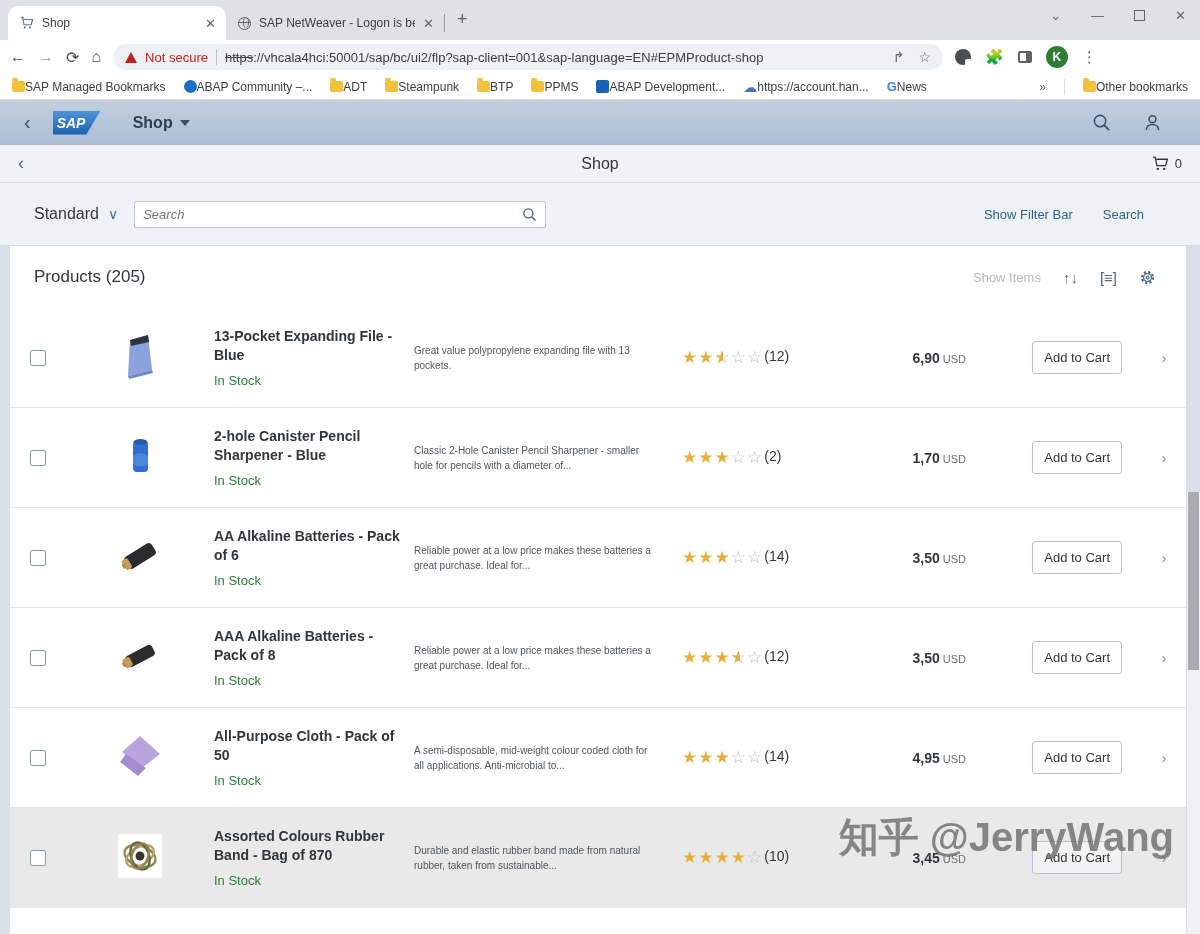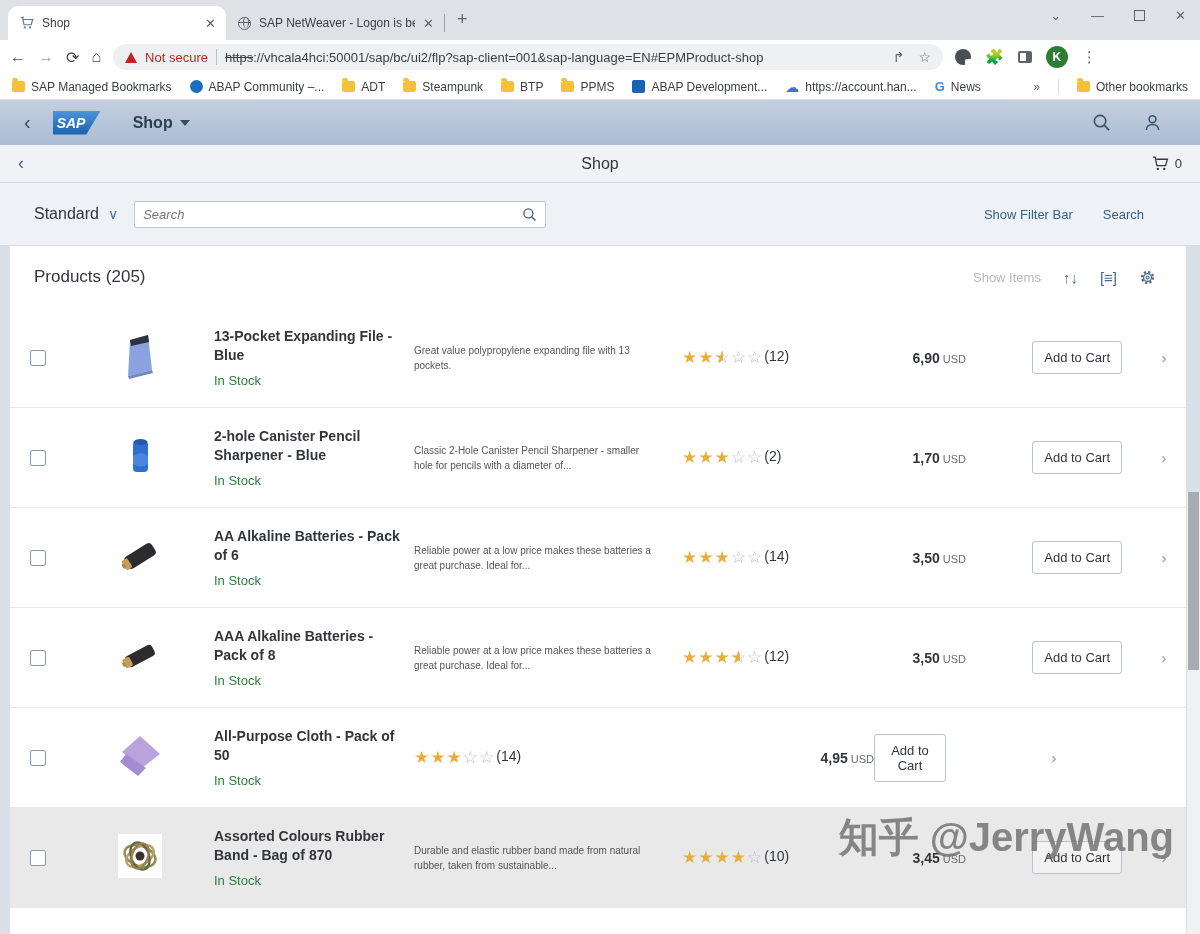--- a/index.html
+++ b/index.html
@@ -29,21 +29,21 @@
   .ext-area { display:flex; align-items:center; gap:14px; color:#5f6368; }
   .ext-circle { width:16px; height:16px; border-radius:50%; background:#4a4f54; position:relative; }
   .ext-circle:after{ content:""; position:absolute; right:-1px; bottom:-1px; width:7px; height:7px; background:#fff; border-radius:2px;}
   .puzzle { font-size:15px; color:#5f6368; }
   .sidepanel { width:14px; height:12px; border:2px solid #5f6368; border-radius:2px; position:relative;}
   .sidepanel:after{ content:""; position:absolute; right:0; top:0; bottom:0; width:4px; background:#5f6368;}
   .avatar { width:22px; height:22px; border-radius:50%; background:#2e7d32; color:#fff; font-size:12px; font-weight:bold; display:flex; align-items:center; justify-content:center; }
   .kebab { font-size:15px; color:#5f6368; letter-spacing:0; }
 
   .bookmarks { height:26px; background:#fff; border-bottom:1px solid #dadce0; display:flex; align-items:center; padding:0 12px; gap:18px; font-size:12px; color:#3c4043; }
-  .bm-item { display:flex; align-items:center; gap:6px; white-space:nowrap; }
+  .bm-item { display:flex; align-items:center; white-space:nowrap; }
   .bm-folder { width:13px; height:11px; background:#f3c13a; border-radius:2px; position:relative; }
   .bm-folder:before { content:""; position:absolute; top:-3px; left:0; width:6px; height:3px; background:#f3c13a; border-radius:2px 2px 0 0; }
   .bm-circle { width:13px; height:13px; border-radius:50%; background:#1c6fc0; }
   .bm-square { width:13px; height:13px; background:#1a62b5; border-radius:2px; }
   .bm-cloud { color:#3d76c9; font-size:14px; line-height:10px; }
   .bm-g { font-weight:bold; font-size:13px; color:#4285f4; }
   .bm-spacer { flex:1; }
   .bm-chevrons { color:#5f6368; font-size:12px; }
   .bm-sep { width:1px; height:16px; background:#dadce0; }
 
@@ -396,20 +396,21 @@
   <div class="prow">
     <span class="cb"></span>
     <span class="pimg"><svg width="56" height="56" viewBox="0 0 56 56">
               <polygon points="28,8 48,26 30,40 10,24" fill="#b9a3dd"></polygon>
               <polygon points="14,26 34,40 26,48 8,34" fill="#a58cd2"></polygon>
             </svg></span>
     <div>
       <div class="pname">All-Purpose Cloth - Pack of 50</div>
       <div class="stock">In Stock</div>
     </div>
+    <div class="pdesc">A semi-disposable, mid-weight colour coded cloth for all applications. Anti-microbial to...</div>
     <div class="rating">
       <span class="stars">
               <span class="star-full">★</span>
               <span class="star-full">★</span>
               <span class="star-full">★</span>
               <span class="star-empty">☆</span>
               <span class="star-empty">☆</span>
             </span>
       <span class="rcount">(14)</span>
     </div>

